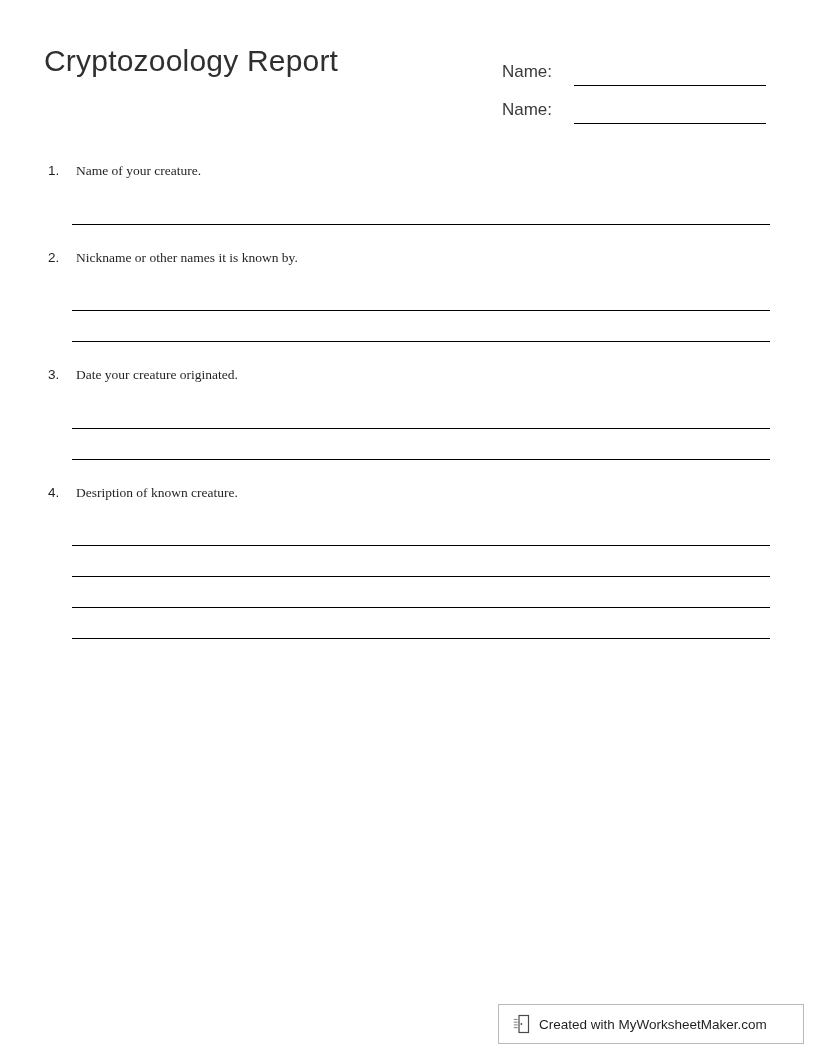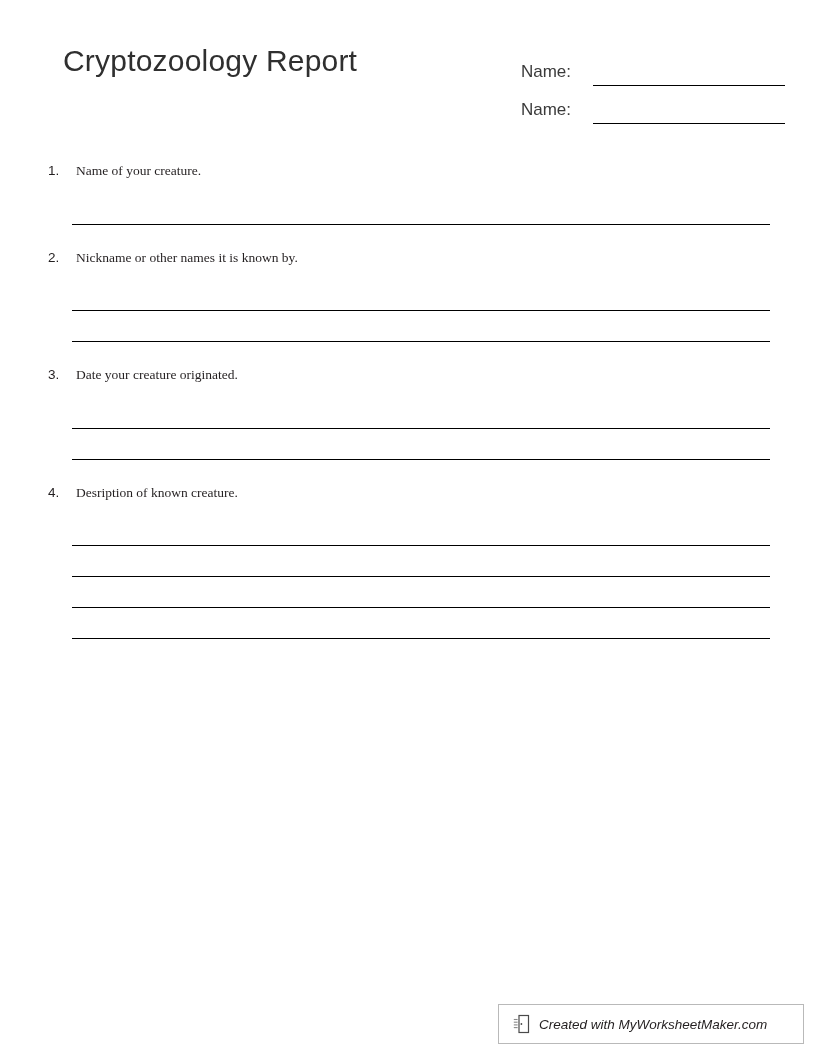--- a/index.html
+++ b/index.html
@@ -20,21 +20,21 @@
     position: absolute;
     left: 0;
     top: 0;
     width: 816px;
     height: 1056px;
   }
 
   
   .header {
     position: absolute;
-    left: 63px;
+    left: 44px;
     top: 44px;
     width: 722px;
     height: 80px;
   }
 
   .doc-title {
     position: absolute;
     left: 0;
     top: 0;
     font-size: 30px;
@@ -125,21 +125,20 @@
     left: 498px;
     top: 1004px;
     width: 306px;
     height: 40px;
     border: 1px solid #b9b9b9;
     background: #ffffff;
     display: flex;
     align-items: center;
     box-sizing: border-box;
     padding-left: 14px;
-    font-style: italic;
   }
 
   .badge-icon {
     width: 18px;
     height: 20px;
     margin-right: 8px;
     flex: 0 0 18px;
     display: block;
   }
 

